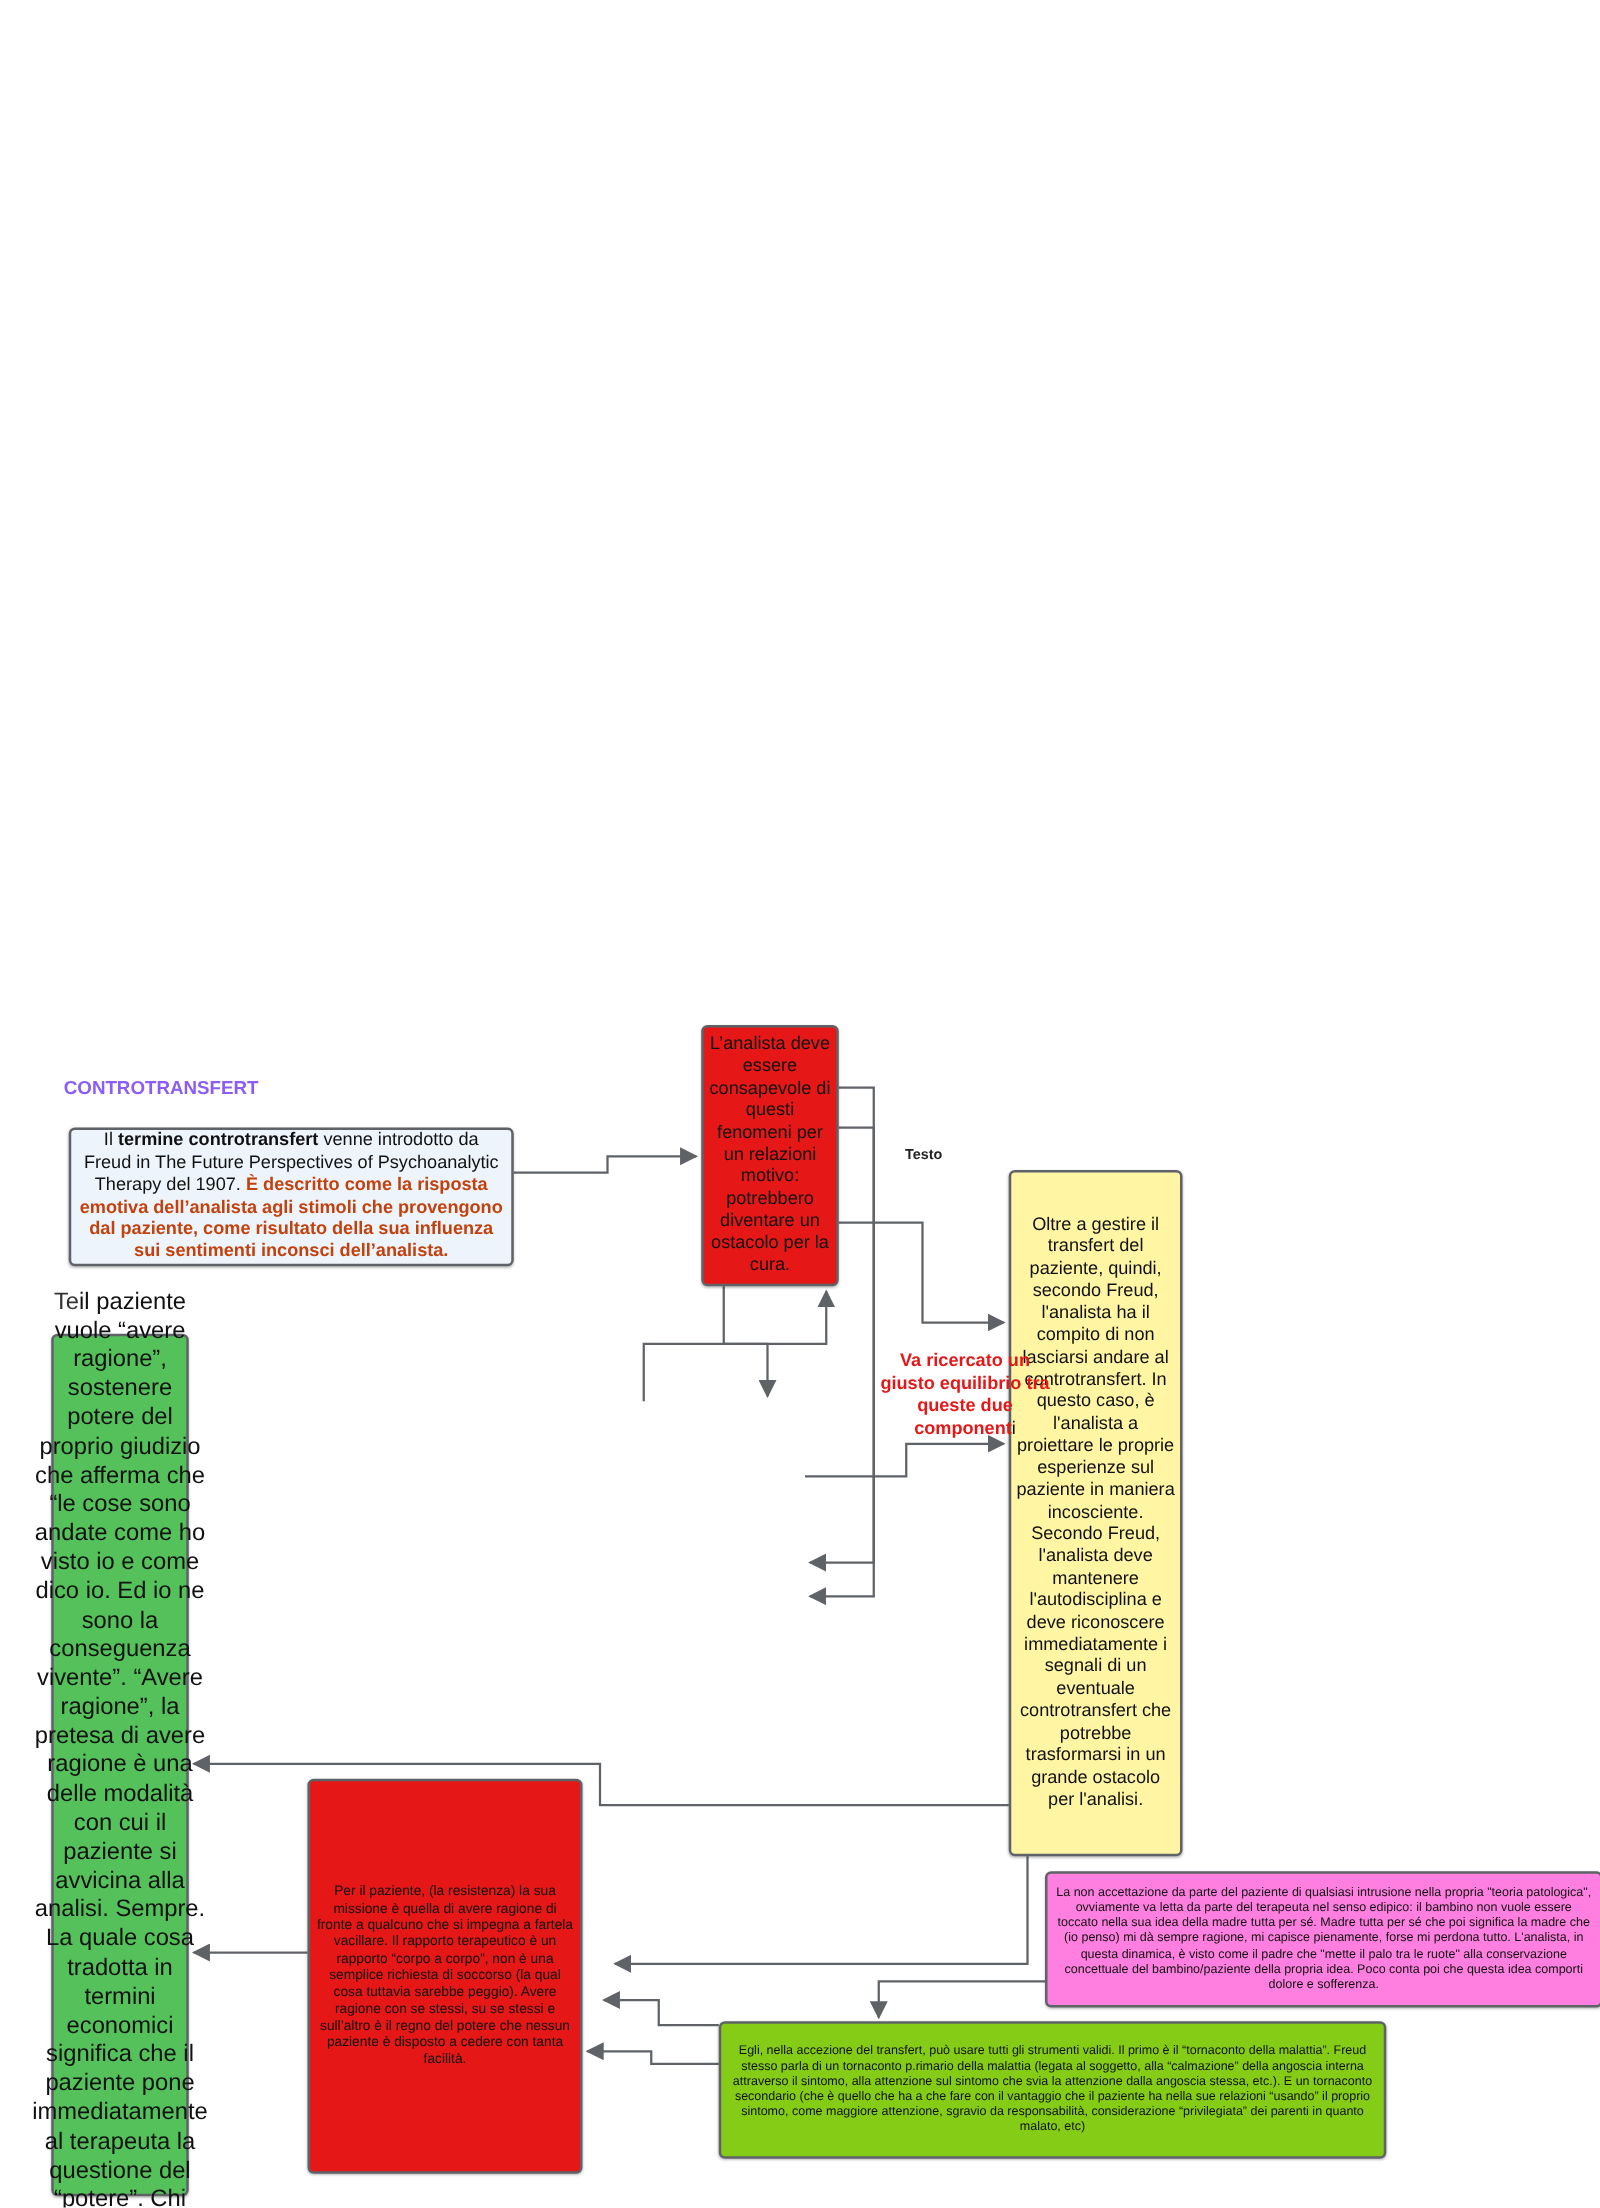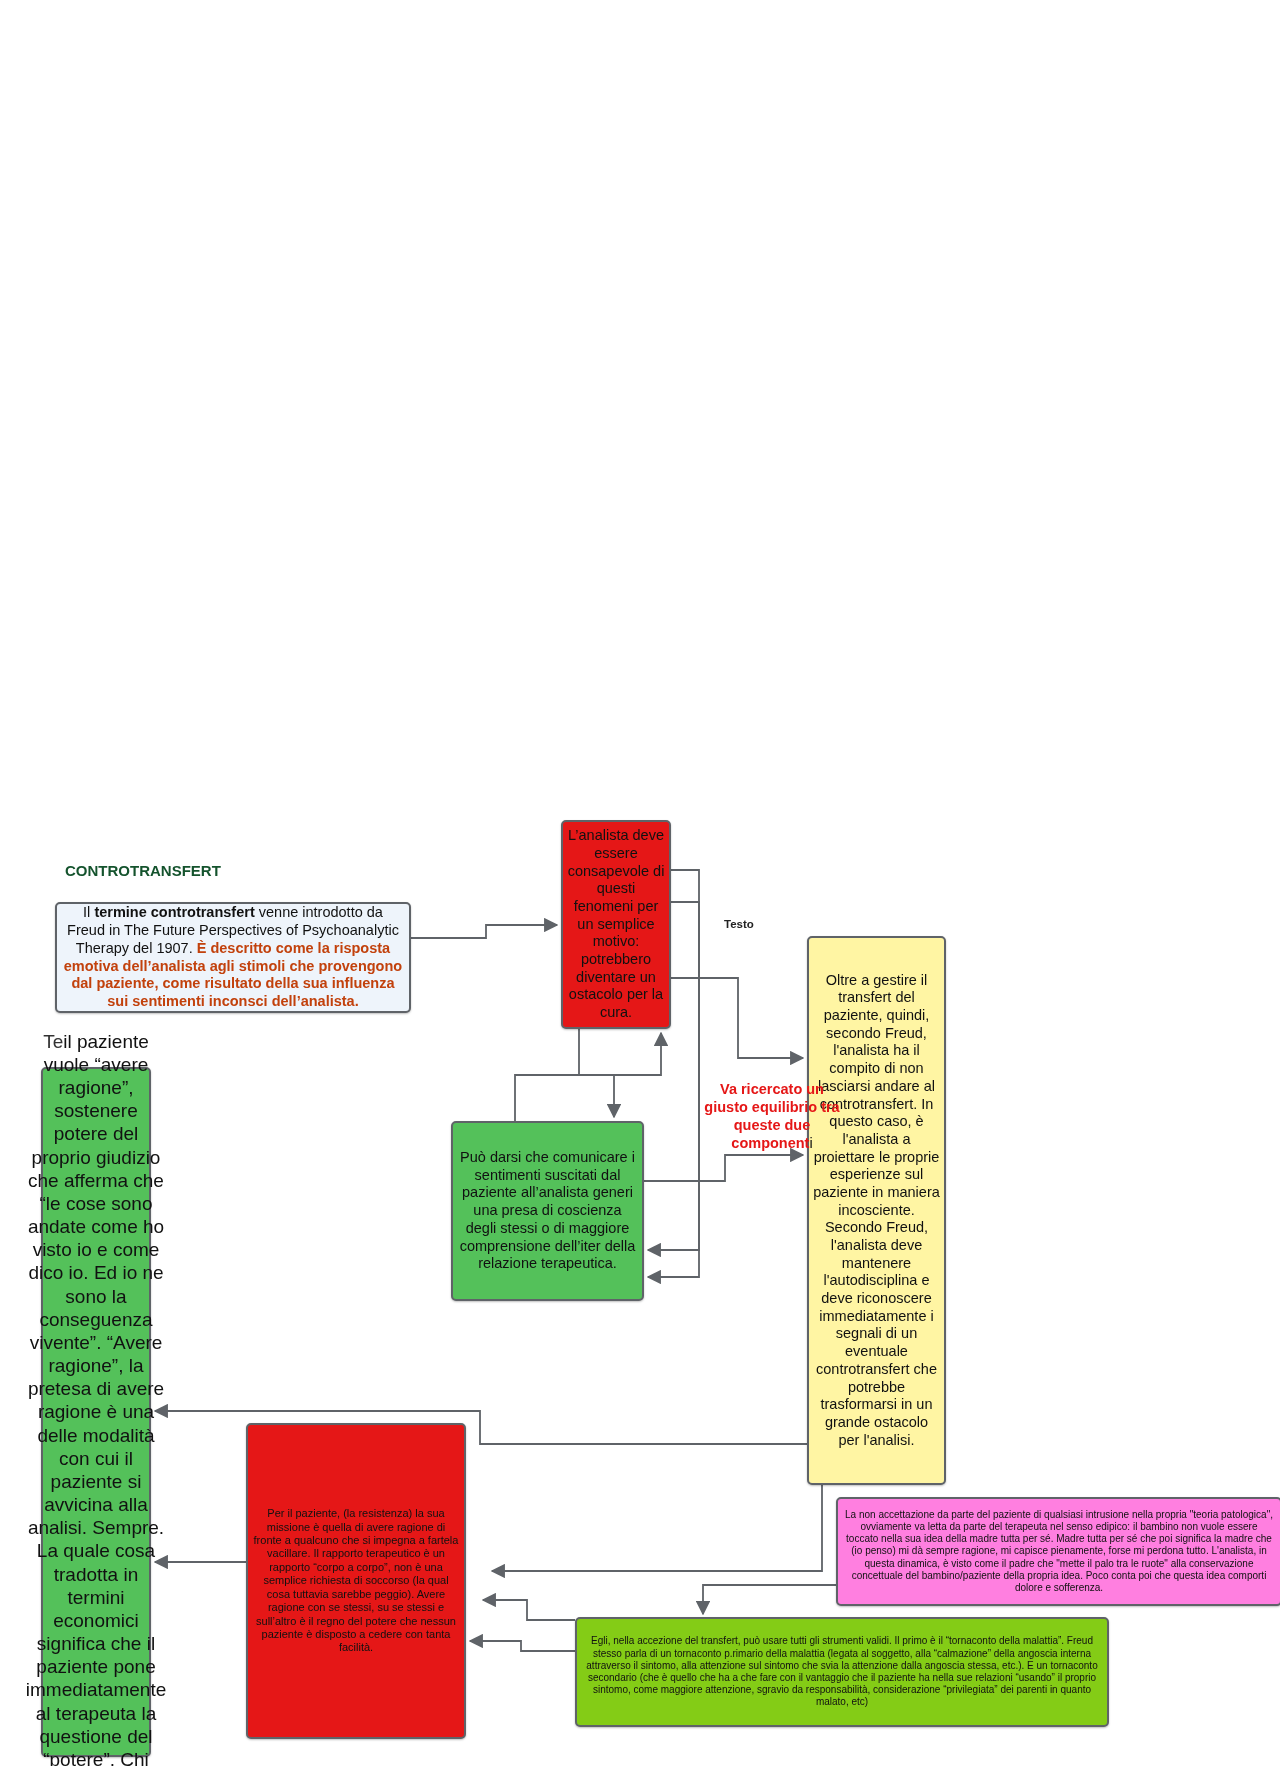--- a/index.html
+++ b/index.html
@@ -2,21 +2,21 @@
 <html><head>
 <meta charset="utf-8">
 <style>
   html, body { margin:0; padding:0; background:#ffffff; }
   body { width:1280px; height:1766px; position:relative; overflow:hidden;
          font-family:"Liberation Sans", sans-serif; color:#111; }
   .canvas { position:absolute; left:0; top:0; width:1280px; height:1766px; }
   .node { position:absolute; box-sizing:border-box; border:2px solid #5f6368; border-radius:5px;
           display:flex; align-items:center; justify-content:center; text-align:center;
           box-shadow:0 1px 2px rgba(0,0,0,0.25); padding:4px; line-height:1.22; }
-  .title { position:absolute; left:65px; top:862px; font-weight:bold; font-size:15px; color:#14532d; }
+  .title { position:absolute; left:51px; top:862px; font-weight:bold; font-size:15px; color:#8b5cf6; }
   .blue { left:55px; top:902px; width:356px; height:111px; background:#eef4fb; font-size:14.5px; padding:2px 6px; }
   .red-top { left:561px; top:820px; width:110px; height:209px; background:#e51717; font-size:14.5px; color:#111; }
   .yellow { left:807px; top:936px; width:139px; height:549px; background:#fff5a3; font-size:14.5px; }
   .green-mid { left:451px; top:1121px; width:193px; height:180px; background:#54c15a; font-size:14.5px; }
   .green-left { left:41px; top:1067px; width:110px; height:690px; background:#54c15a; font-size:19px; padding:2px 1px; }
   .red-bot { left:246px; top:1423px; width:220px; height:316px; background:#e51717; font-size:11px; padding:4px 4px; }
   .pink { left:836px; top:1497px; width:446px; height:109px; background:#ff7fe0; font-size:10px; padding:4px 6px; }
   .orange { left:575px; top:1617px; width:534px; height:110px; background:#84cc16; font-size:10px; padding:4px 6px; }
   .bold { font-weight:bold; }
   .red-text { color:#c2410c; font-weight:bold; }
@@ -67,36 +67,33 @@
 
   <div class="title">CONTROTRANSFERT</div>
 
   <div class="node blue">
     <div>
       <span>Il </span><span class="bold">termine controtransfert</span><span> venne introdotto da Freud in The Future Perspectives of Psychoanalytic Therapy del 1907. </span><span class="red-text">È descritto come la risposta emotiva dell’analista agli stimoli che provengono dal paziente, come risultato della sua influenza sui sentimenti inconsci dell’analista.</span>
     </div>
   </div>
 
   <div class="node red-top">
-    <span>L’analista deve essere consapevole di questi fenomeni per un semplice motivo: potrebbero diventare un ostacolo per la cura.</span>
+    <span>L’analista deve essere consapevole di questi fenomeni per un relazioni motivo: potrebbero diventare un ostacolo per la cura.</span>
   </div>
 
   <div class="testo">Testo</div>
 
   <div class="node yellow">
     <span>Oltre a gestire il transfert del paziente, quindi, secondo Freud, l'analista ha il compito di non lasciarsi andare al controtransfert. In questo caso, è l'analista a proiettare le proprie esperienze sul paziente in maniera incosciente. Secondo Freud, l'analista deve mantenere l'autodisciplina e deve riconoscere immediatamente i segnali di un eventuale controtransfert che potrebbe trasformarsi in un grande ostacolo per l'analisi.</span>
   </div>
 
   <div class="float-red">
     <span>Va ricercato un giusto equilibrio tra queste due component</span><span class="tail">i</span>
   </div>
 
-  <div class="node green-mid">
-    <span>Può darsi che comunicare i sentimenti suscitati dal paziente all’analista generi una presa di coscienza degli stessi o di maggiore comprensione dell’iter della relazione terapeutica.</span>
-  </div>
 
   <div class="node green-left">
     <div>
       <span style="color:#333">Te</span><span>il paziente vuole “avere ragione”, sostenere potere del proprio giudizio che afferma che “le cose sono andate come ho visto io e come dico io. Ed io ne sono la conseguenza vivente”. “Avere ragione”, la pretesa di avere ragione è una delle modalità con cui il paziente si avvicina alla analisi. Sempre. La quale cosa tradotta in termini economici significa che il paziente pone immediatamente al terapeuta la questione del “potere”. Chi “sa” di più.</span><span style="color:#333">sto</span>
     </div>
   </div>
 
   <div class="node red-bot">
     <span>Per il paziente, (la resistenza) la sua missione è quella di avere ragione di fronte a qualcuno che si impegna a fartela vacillare. Il rapporto terapeutico è un rapporto “corpo a corpo”, non è una semplice richiesta di soccorso (la qual cosa tuttavia sarebbe peggio). Avere ragione con se stessi, su se stessi e sull’altro è il regno del potere che nessun paziente è disposto a cedere con tanta facilità.</span>
   </div>

